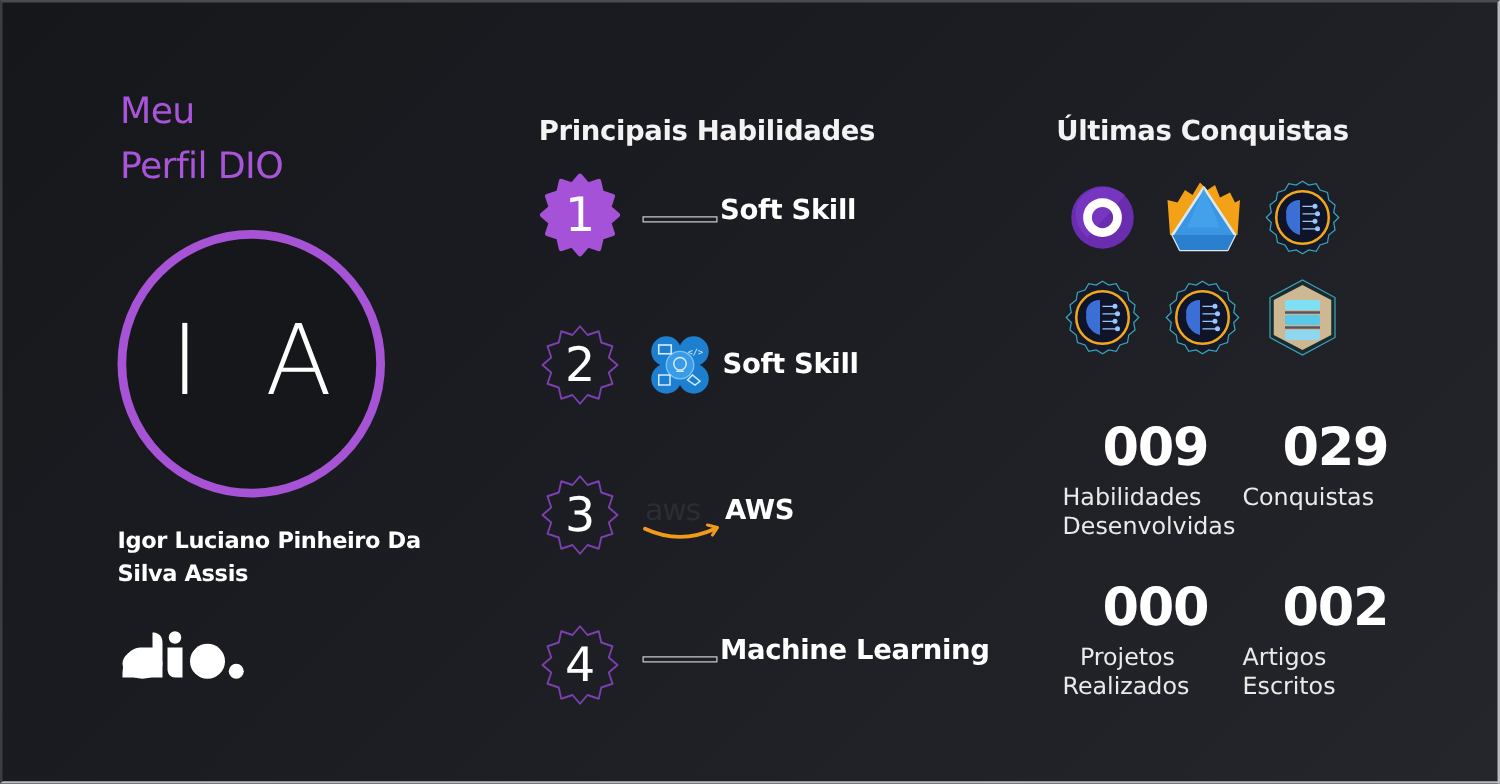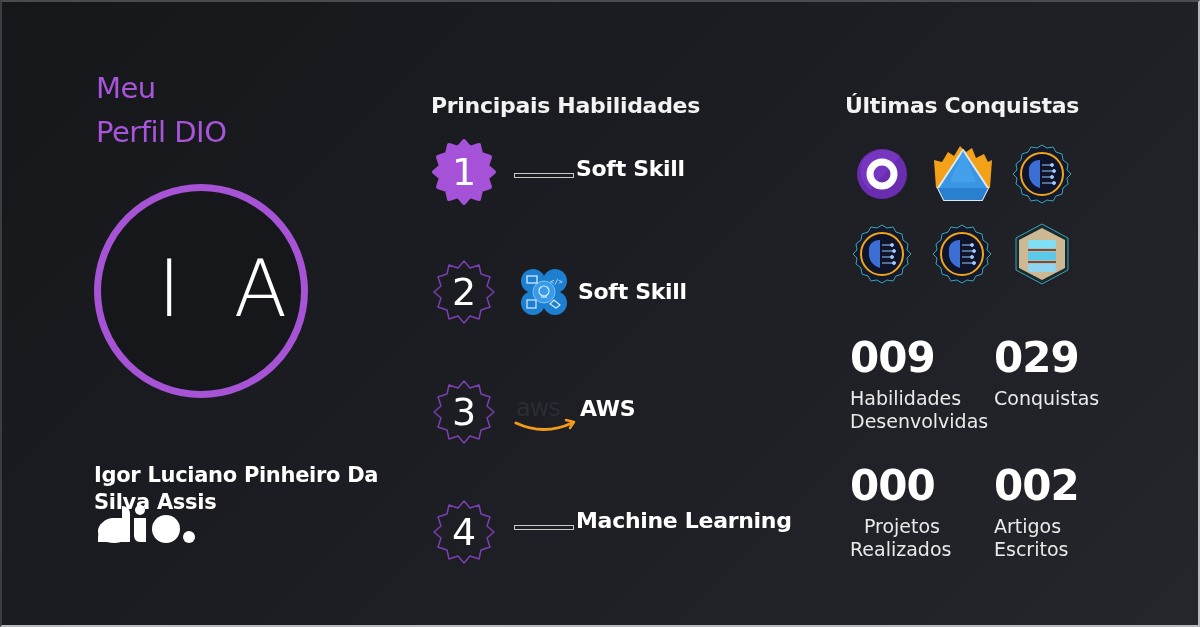--- a/index.html
+++ b/index.html
@@ -22,31 +22,31 @@
   
   .title {
     position: absolute; left: 94px; top: 64px;
     color: #a855d9; font-size: 29px; line-height: 44px; font-weight: 400;
     letter-spacing: -0.5px;
   }
   .avatar {
     position: absolute; left: 92px; top: 182px;
     width: 214px; height: 214px; border-radius: 50%;
     border: 7px solid #a753d6;
-    display: flex; align-items: center; justify-content: flex-end;
+    display: flex; align-items: center; justify-content: center;
     background: #16171b;
   }
   .avatar span {
     color: #ffffff; font-size: 78px; font-weight: 300; letter-spacing: 14px;
     font-family: "DejaVu Sans", sans-serif; margin-left: 14px; margin-top: -4px;
   }
   .name {
     position: absolute; left: 92px; top: 417px;
-    color: #ffffff; font-size: 21px; line-height: 27px; font-weight: 700;
-    letter-spacing: -0.3px; width: 290px; margin-top: 43px;
+    color: #ffffff; font-size: 18px; line-height: 27px; font-weight: 700;
+    letter-spacing: -0.3px; width: 290px;
   }
   .dio-logo { position: absolute; left: 94px; top: 502px; }
 
   
   .section-title {
     position: absolute; color: #f3f3f3; font-size: 22px; font-weight: 700; letter-spacing: -0.3px; margin-top: 16px;
   }
   .skill {
     position: absolute; left: 428px; display: flex; align-items: center; height: 70px;
   }
@@ -59,21 +59,21 @@
   }
   .skill-icon { width: 62px; height: 52px; margin-left: 16px; display:flex; align-items:center; justify-content:center; }
   .skill-icon.line { width: 60px; justify-content:flex-start; }
   .skill-icon .bar { width: 60px; height: 5px; border: 1px solid #c9c9c9; background: transparent; margin-top: 6px; }
   .skill-label { color: #ffffff; font-size: 22px; font-weight: 700; margin-left: 2px; margin-top: -8px; letter-spacing: -0.3px; }
 
   
   .ach-grid { position: absolute; left: 848px; top: 140px; width: 225px; }
   .ach { position: absolute; width: 64px; height: 64px; }
   .stat { position: absolute; color: #ffffff; }
-  .stat .val { font-size: 42px; font-weight: 600; line-height: 46px; letter-spacing: -1px; }
+  .stat .val { font-size: 42px; font-weight: 600; line-height: 46px; letter-spacing: -1px; margin-left: 32px; }
   .stat .lbl { font-size: 19px; color: #eaeaea; line-height: 23px; margin-top: 6px; width: 130px; }
 </style>
 </head>
 <body>
 
 <div class="card">
 
   <div class="title">
     <div>Meu</div>
     <div>Perfil DIO</div>

